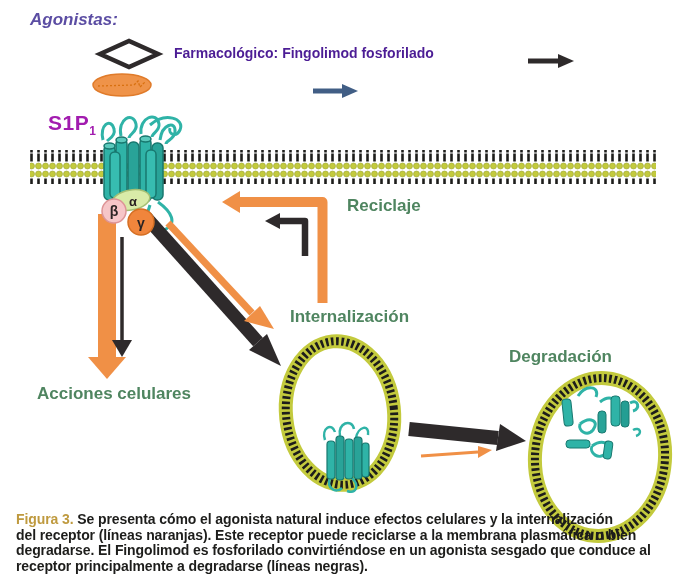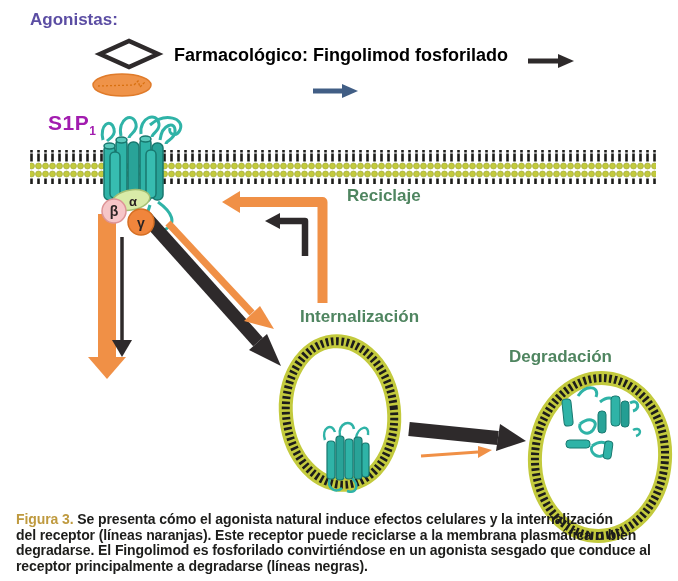--- a/index.html
+++ b/index.html
@@ -2,28 +2,28 @@
 <html><head>
 <meta charset="utf-8">
 <style>
   html,body{margin:0;padding:0;background:#ffffff;}
   #figure{
     position:relative;width:678px;height:581px;background:#ffffff;overflow:hidden;
     font-family:"Liberation Sans",sans-serif;
   }
   #gfx{position:absolute;left:0;top:0;z-index:1;}
   .lbl{position:absolute;z-index:2;white-space:nowrap;font-weight:bold;}
-  .title{left:30px;top:10px;font-size:17px;color:#5b4da3;}
-  .leg1{left:174px;top:45px;font-size:18px;color:#000000;}
+  .title{left:30px;top:10px;font-size:17px;color:#5b4da3;font-style:italic;}
+  .leg1{left:174px;top:45px;font-size:14px;color:#4c1d95;}
   .leg2{left:174px;top:77px;font-size:19px;color:#3fae5c;}
   .s1p{left:48px;top:111px;font-size:21px;color:#a21caf;letter-spacing:.5px;}
   .s1p sub{font-size:12px;}
   .green{color:#4f8560;font-size:17px;}
-  .lbl-reciclaje{left:347px;top:186px;}
-  .lbl-internalizacion{left:300px;top:307px;}
+  .lbl-reciclaje{left:347px;top:196px;}
+  .lbl-internalizacion{left:290px;top:307px;}
   .lbl-acciones{left:37px;top:384px;}
   .lbl-degradacion{left:509px;top:347px;}
   .caption{
     position:absolute;left:16px;top:512px;width:660px;z-index:2;
     font-size:14px;font-weight:bold;line-height:15.6px;color:#1d1d1b;
     white-space:pre-line;letter-spacing:-0.1px;
   }
   .caption .cap-label{color:#bf9a3f;}
   svg text.greek{font-family:"Liberation Sans",sans-serif;font-weight:bold;fill:#2a2323;}
 </style>
@@ -165,20 +165,21 @@
     <rect x="566" y="440" width="24" height="8" rx="3.5"></rect>
     <rect x="604" y="441" width="8" height="18" rx="3.5" transform="rotate(8 608 450)"></rect>
   </g>
 </svg>
 
   <div class="lbl title">Agonistas:</div>
   <div class="lbl leg1">Farmacológico: Fingolimod fosforilado</div>
   <div class="lbl s1p"><span>S1P</span><sub>1</sub></div>
   <div class="lbl green lbl-reciclaje">Reciclaje</div>
   <div class="lbl green lbl-internalizacion">Internalización</div>
+  <div class="lbl green lbl-acciones">Acciones celulares</div>
   <div class="lbl green lbl-degradacion">Degradación</div>
 
   <div class="caption"><span class="cap-label">Figura 3.</span><span> Se presenta cómo el agonista natural induce efectos celulares y la internalización
 del receptor (líneas naranjas). Este receptor puede reciclarse a la membrana plasmática o bien
 degradarse. El Fingolimod es fosforilado convirtiéndose en un agonista sesgado que conduce al
 receptor principalmente a degradarse (líneas negras).</span></div>
 
 </div>
 
 </body></html>

